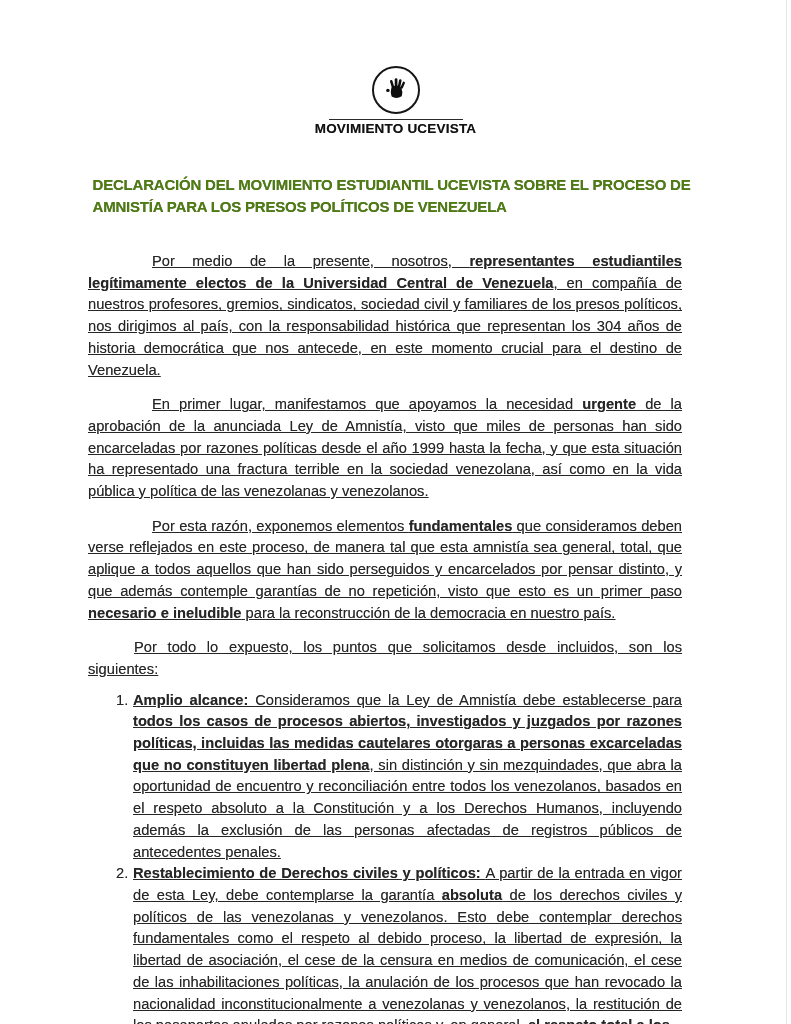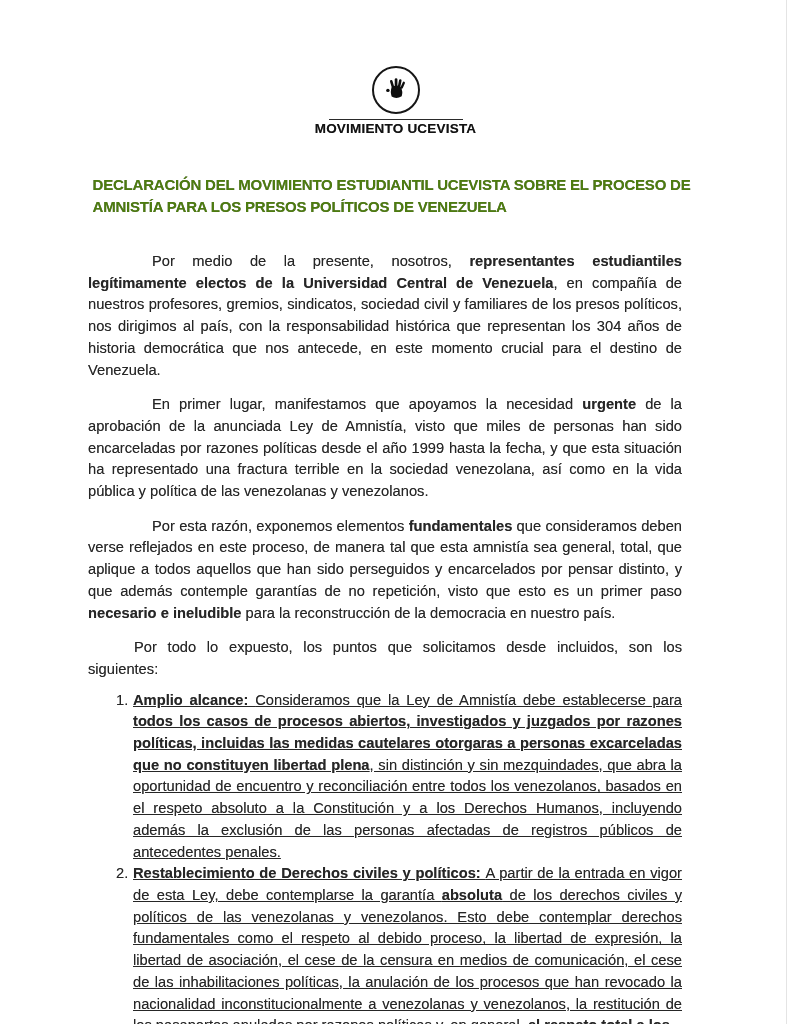--- a/index.html
+++ b/index.html
@@ -23,21 +23,21 @@
     width:606px; margin:38px auto 16px; 
     font-size:15px; line-height:22px; font-weight:bold; letter-spacing:-.2px;
     color:#4d7c0f; text-shadow:0 0 .5px rgba(20,20,20,.55);
   }
 
   .bodytext {
     width:594px; margin:33px 0 0 88px;
     font-size:14.7px; line-height:21.7px; text-align:justify;
     color:#262626; text-shadow:0 0 .5px rgba(40,40,40,.5);
   }
-  .bodytext p { margin:0 0 13px; text-indent:64px; }
+  .bodytext p { margin:0 0 13px; text-indent:64px;text-decoration:underline; }
   .bodytext p.intro { text-indent:46px; margin:0 0 9px; }
   .b { font-weight:bold; }
 
   .list { margin-left:28px; }
   .list-item { display:flex; align-items:flex-start; }
   .num { flex:0 0 17px; }
   .item-text { flex:1; text-align:justify;text-decoration:underline; }
 </style>
 </head>
 <body>

